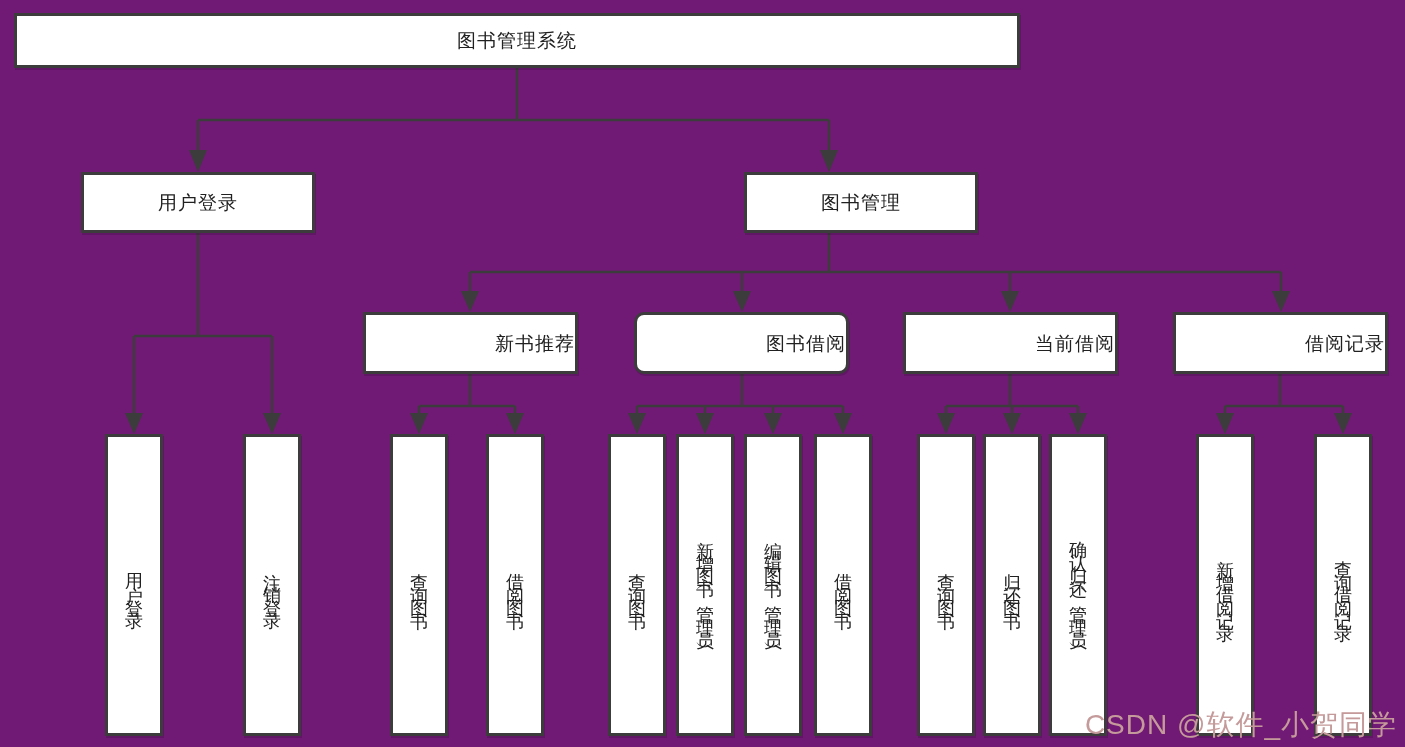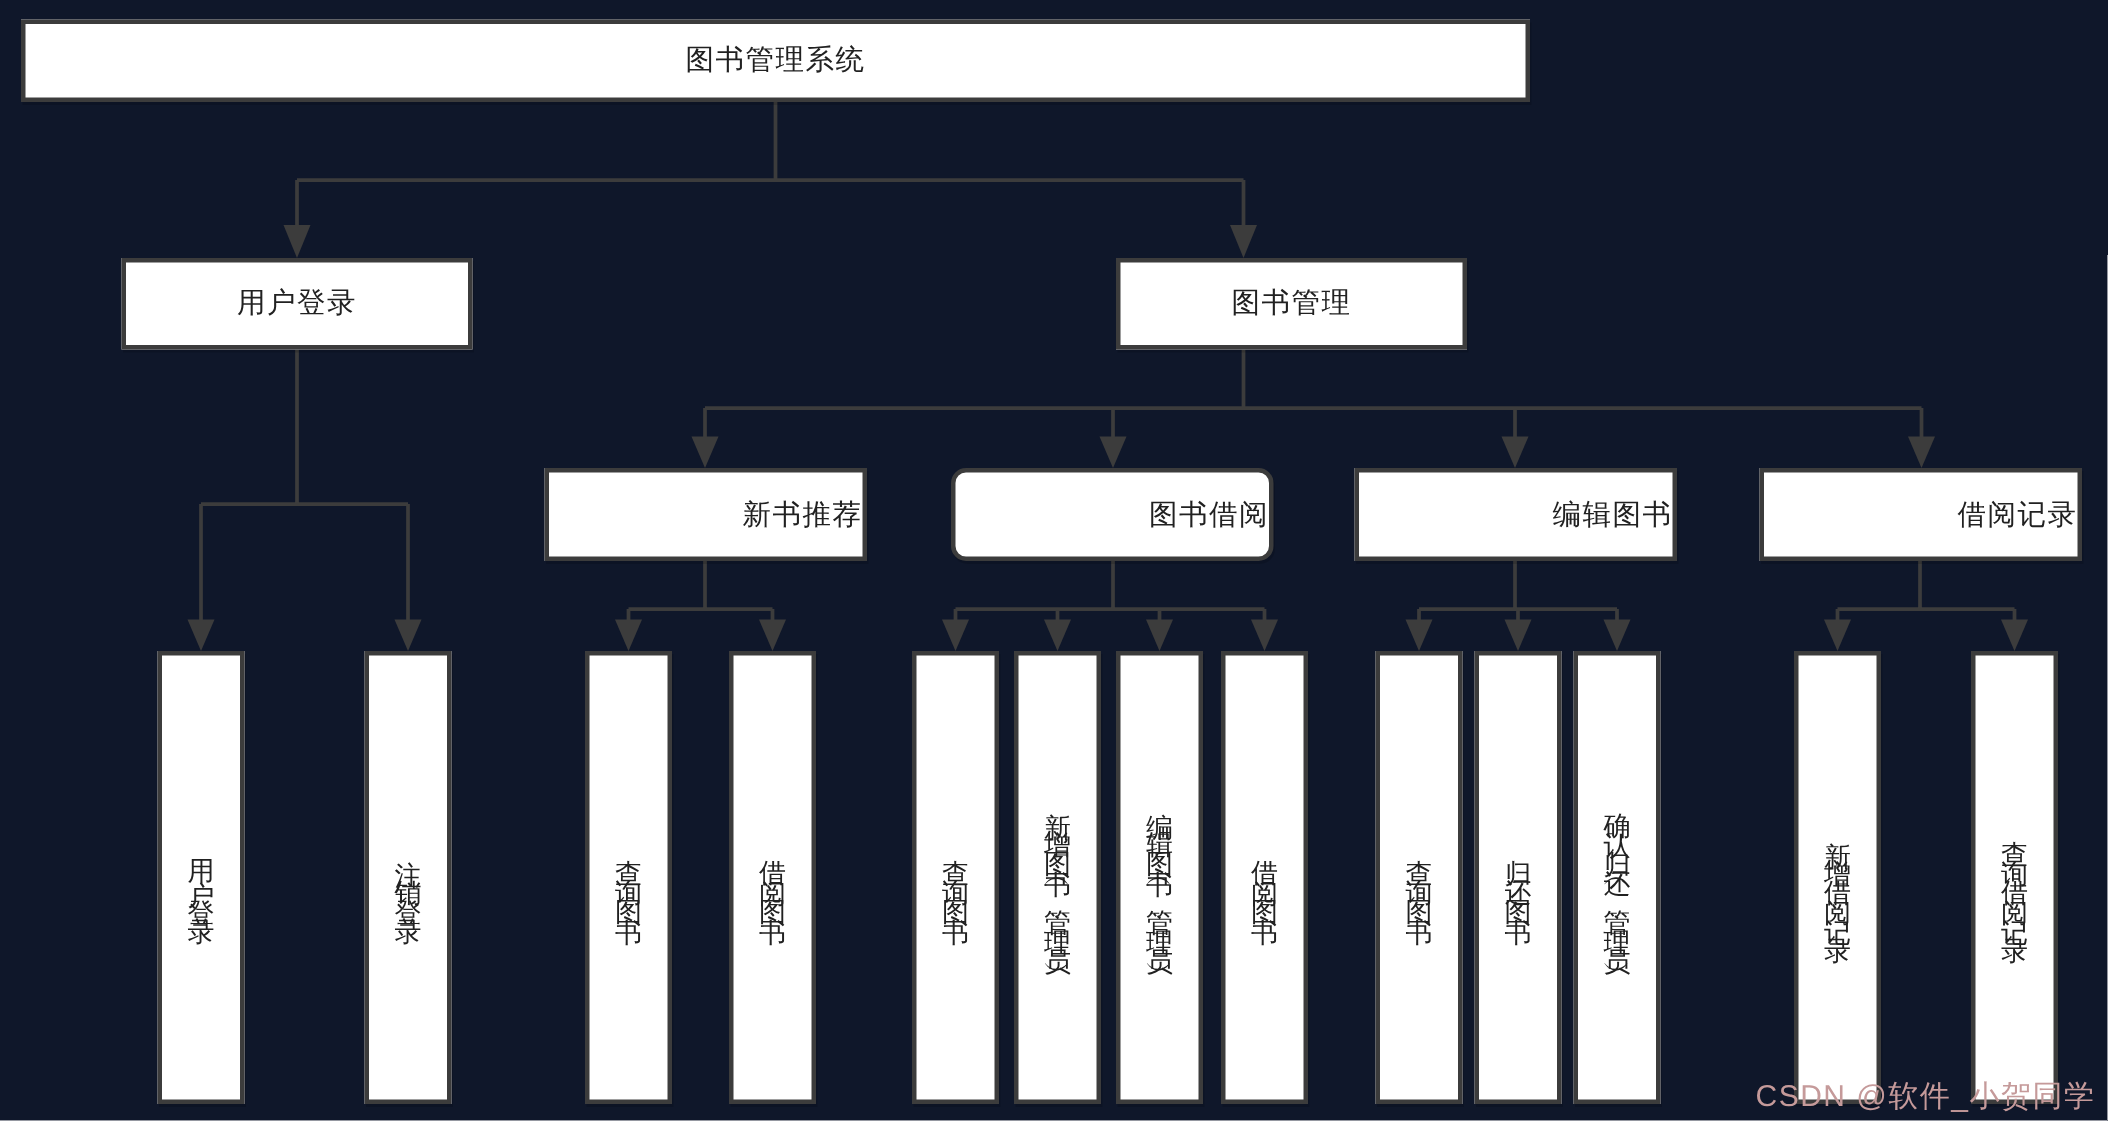--- a/index.html
+++ b/index.html
@@ -5,21 +5,21 @@
   html, body {
     margin: 0;
     padding: 0;
     background: #ffffff;
     font-family: "Liberation Sans", sans-serif;
   }
   .stage {
     position: relative;
     width: 1405px;
     height: 747px;
-    background: #0f172a;
+    background: #701a75;
     overflow: hidden;
   }
   .connectors {
     position: absolute;
     left: 0;
     top: 0;
     z-index: 0;
   }
   .box {
     position: absolute;
@@ -60,21 +60,21 @@
   }
   .lvl1 {
     top: 172px;
     width: 234px;
     height: 61px;
   }
   .watermark {
     position: absolute;
     right: 8px;
     bottom: 3px;
-    font-size: 20px;
+    font-size: 28px;
     letter-spacing: 1px;
     color: #c59a9a;
     z-index: 2;
     white-space: nowrap;
   }
 </style>
 </head>
 <body>
 
 <div class="stage">
@@ -130,21 +130,21 @@
     <span>图书管理</span>
   </div>
 
   <div class="box box-h lvl2" style="left:363px;">
     <span>新书推荐</span>
   </div>
   <div class="box box-h lvl2" style="left:634px;border-radius:10px;">
     <span>图书借阅</span>
   </div>
   <div class="box box-h lvl2" style="left:903px;">
-    <span>编辑图书</span>
+    <span>当前借阅</span>
   </div>
   <div class="box box-h lvl2" style="left:1173px;">
     <span>借阅记录</span>
   </div>
 
   <div class="box box-v leaf" style="left:105px;">
     <span>用户登录</span>
   </div>
   <div class="box box-v leaf" style="left:243px;">
     <span>注销登录</span>

